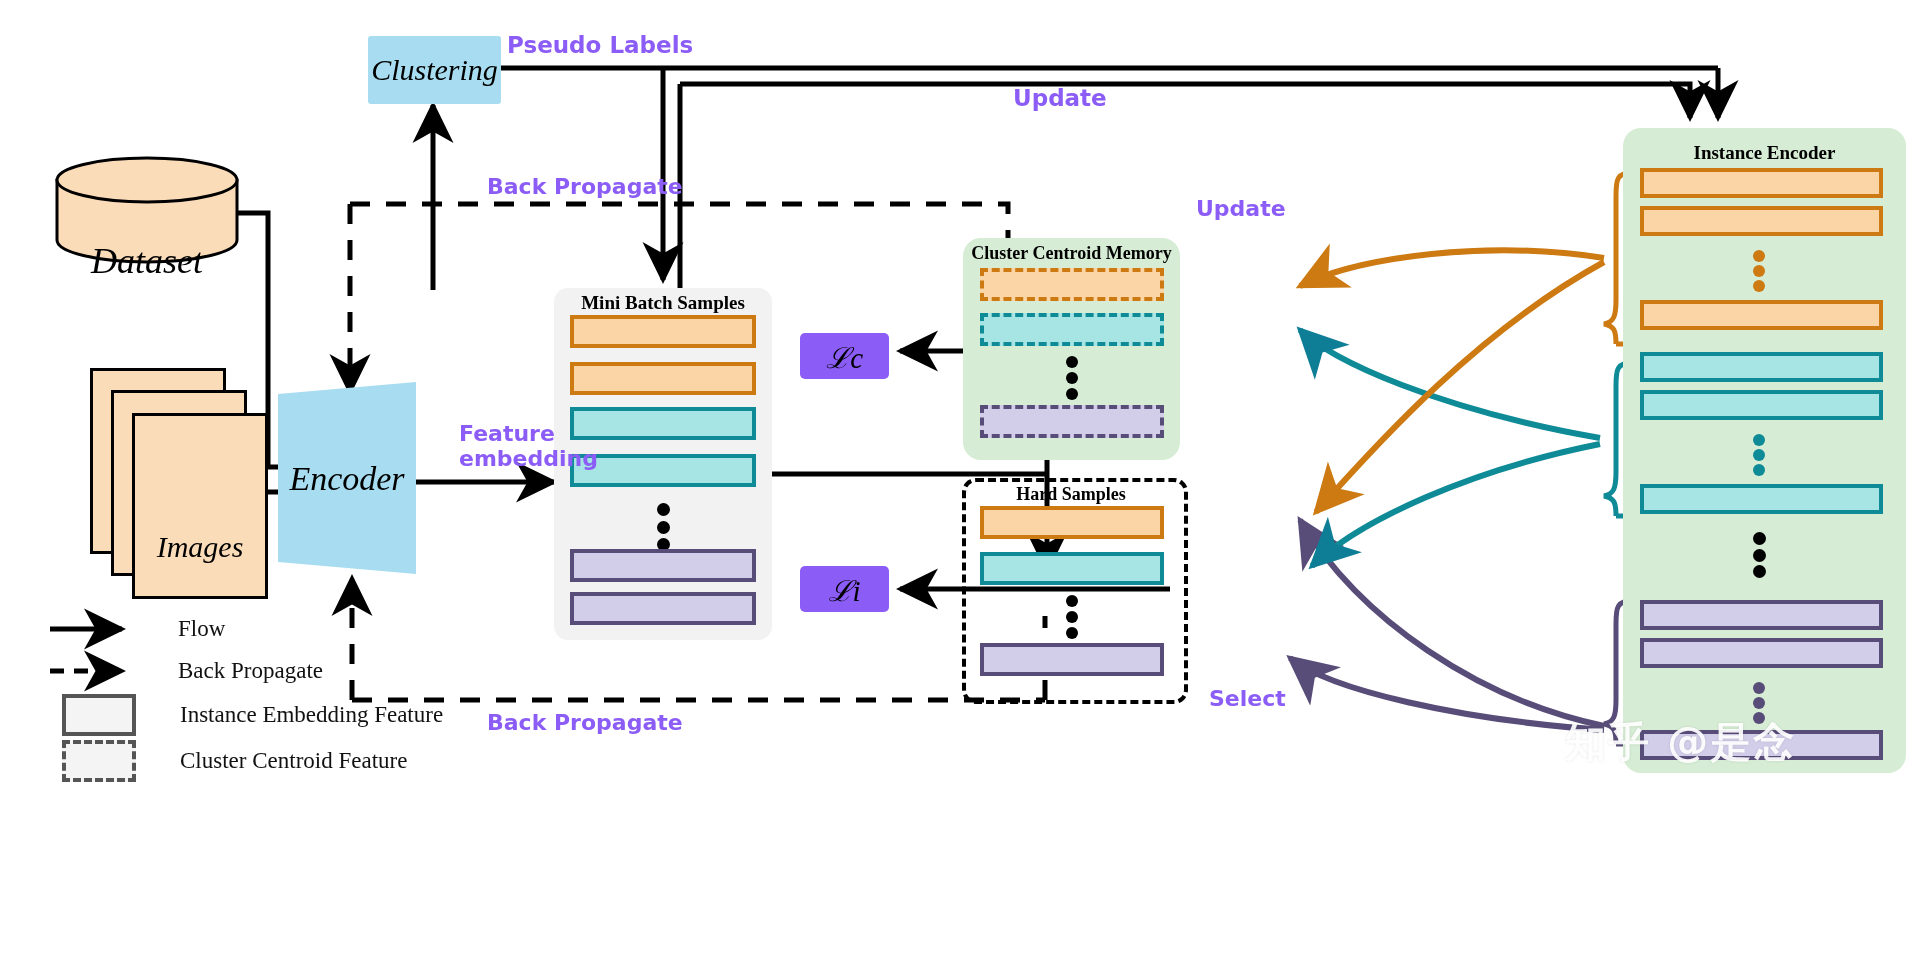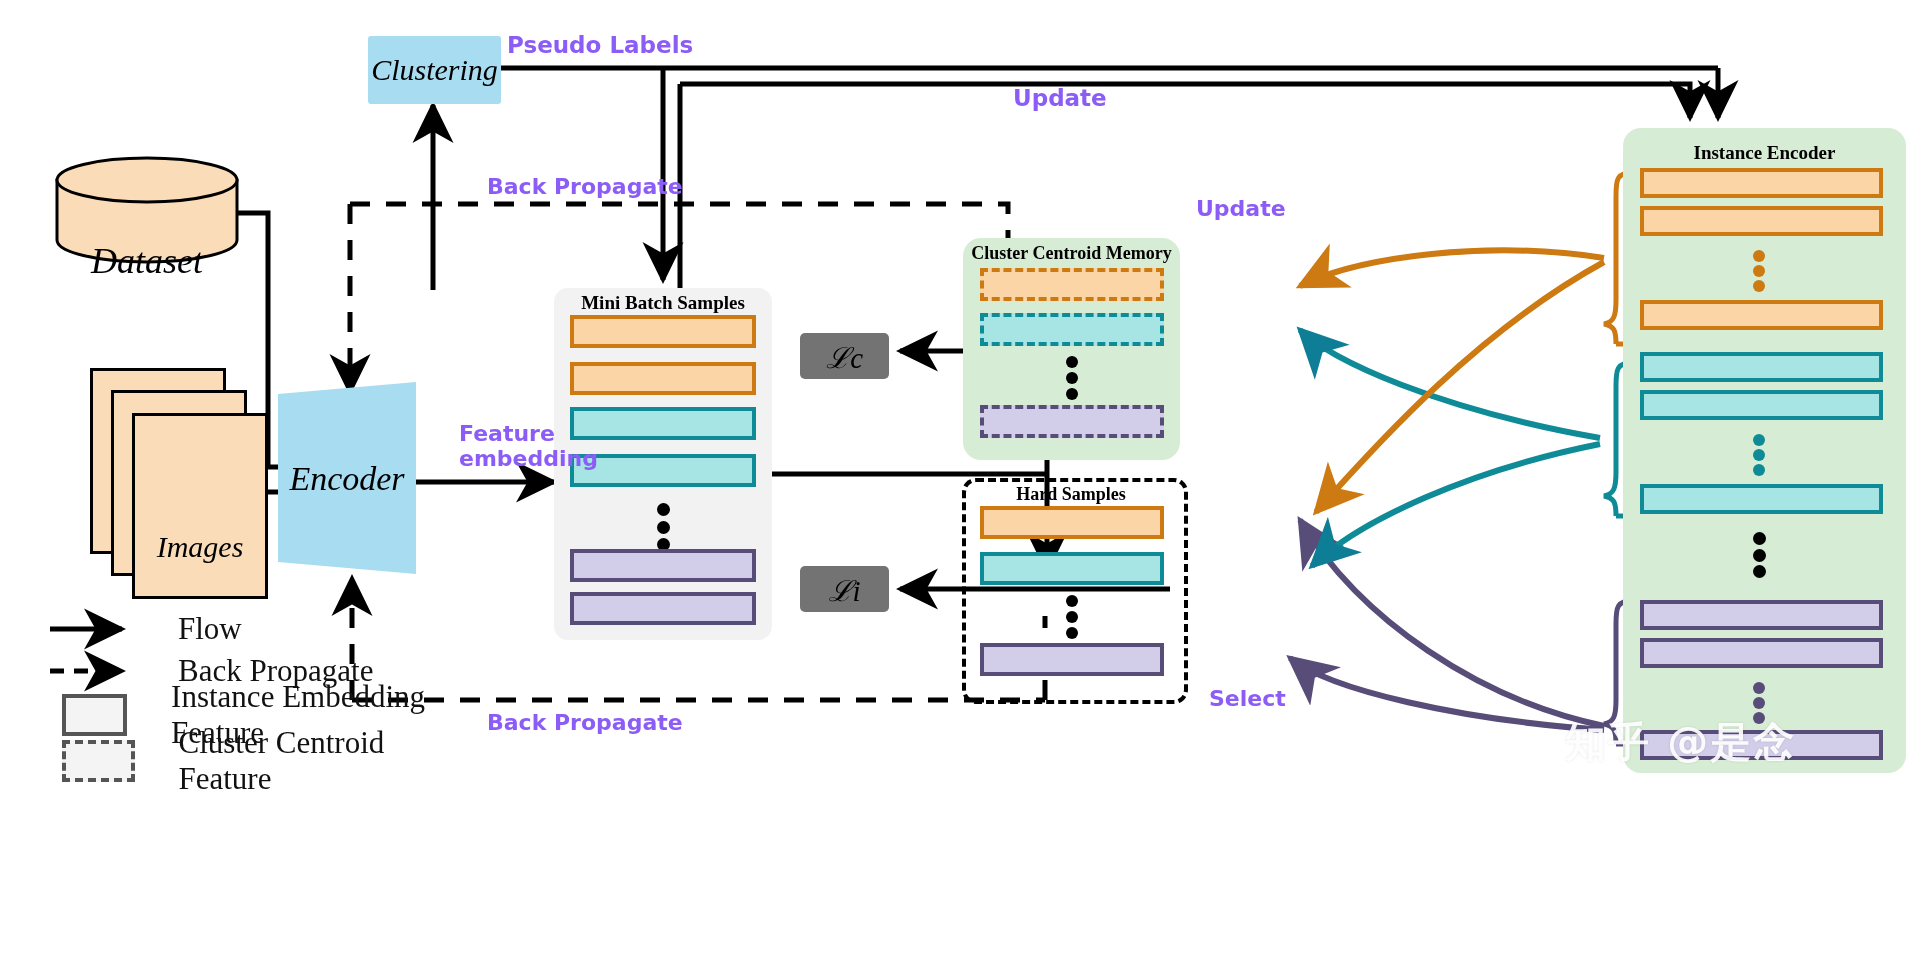--- a/index.html
+++ b/index.html
@@ -9,21 +9,21 @@
   .abs{position:absolute;}
 
   
   .serif-italic{font-family:"Liberation Serif",serif;font-style:italic;color:#000;}
   .serif-bold{font-family:"Liberation Serif",serif;font-weight:bold;color:#000;}
   .sans-bold{font-family:"DejaVu Sans",sans-serif;font-weight:bold;color:#8b5cf6;}
 
   
   .proc-box{background:#a8dcf0;border-radius:3px;display:flex;align-items:center;
             justify-content:center;}
-  .loss-box{background:#737373;border-radius:5px;display:flex;align-items:center;
+  .loss-box{background:#8b5cf6;border-radius:5px;display:flex;align-items:center;
             justify-content:center;}
 
   
   .green-panel{background:#d6ecd4;border-radius:18px;}
   .grey-panel{background:#f2f2f2;border-radius:14px;}
   .dashed-panel{border:4px dashed #000;border-radius:14px;background:transparent;}
 
   
   .bar{box-sizing:border-box;}
   .bar-orange{background:#fbd5a5;border:4px solid #cc7a11;}
@@ -32,21 +32,21 @@
   .bar-orange-d{background:#fbd5a5;border:4px dashed #cc7a11;}
   .bar-teal-d{background:#a7e5e5;border:4px dashed #0e8b96;}
   .bar-purple-d{background:#d2cde8;border:4px dashed #584d78;}
 
   
   .dots{display:flex;flex-direction:column;align-items:center;justify-content:space-between;}
   .dot{border-radius:50%;}
 
   
   .legend-row{display:flex;align-items:center;}
-  .legend-label{font-family:"Liberation Serif",serif;font-size:31px;color:#111;}
+  .legend-label{font-family:"Liberation Serif",serif;font-size:23px;color:#111;}
   .lg-swatch-dashed{width:66px;height:34px;background:#f4f4f4;border:4px dashed #555;}
   .lg-swatch-solid{width:66px;height:34px;background:#f4f4f4;border:4px solid #555;}
   .watermark{color:rgba(255,255,255,.92);font-family:"DejaVu Sans",sans-serif;
              font-size:41px;font-weight:bold;letter-spacing:2px;
              text-shadow:0 0 3px rgba(0,0,0,.10);}
   svg{overflow:visible;}
 </style>
 </head>
 <body>
 

